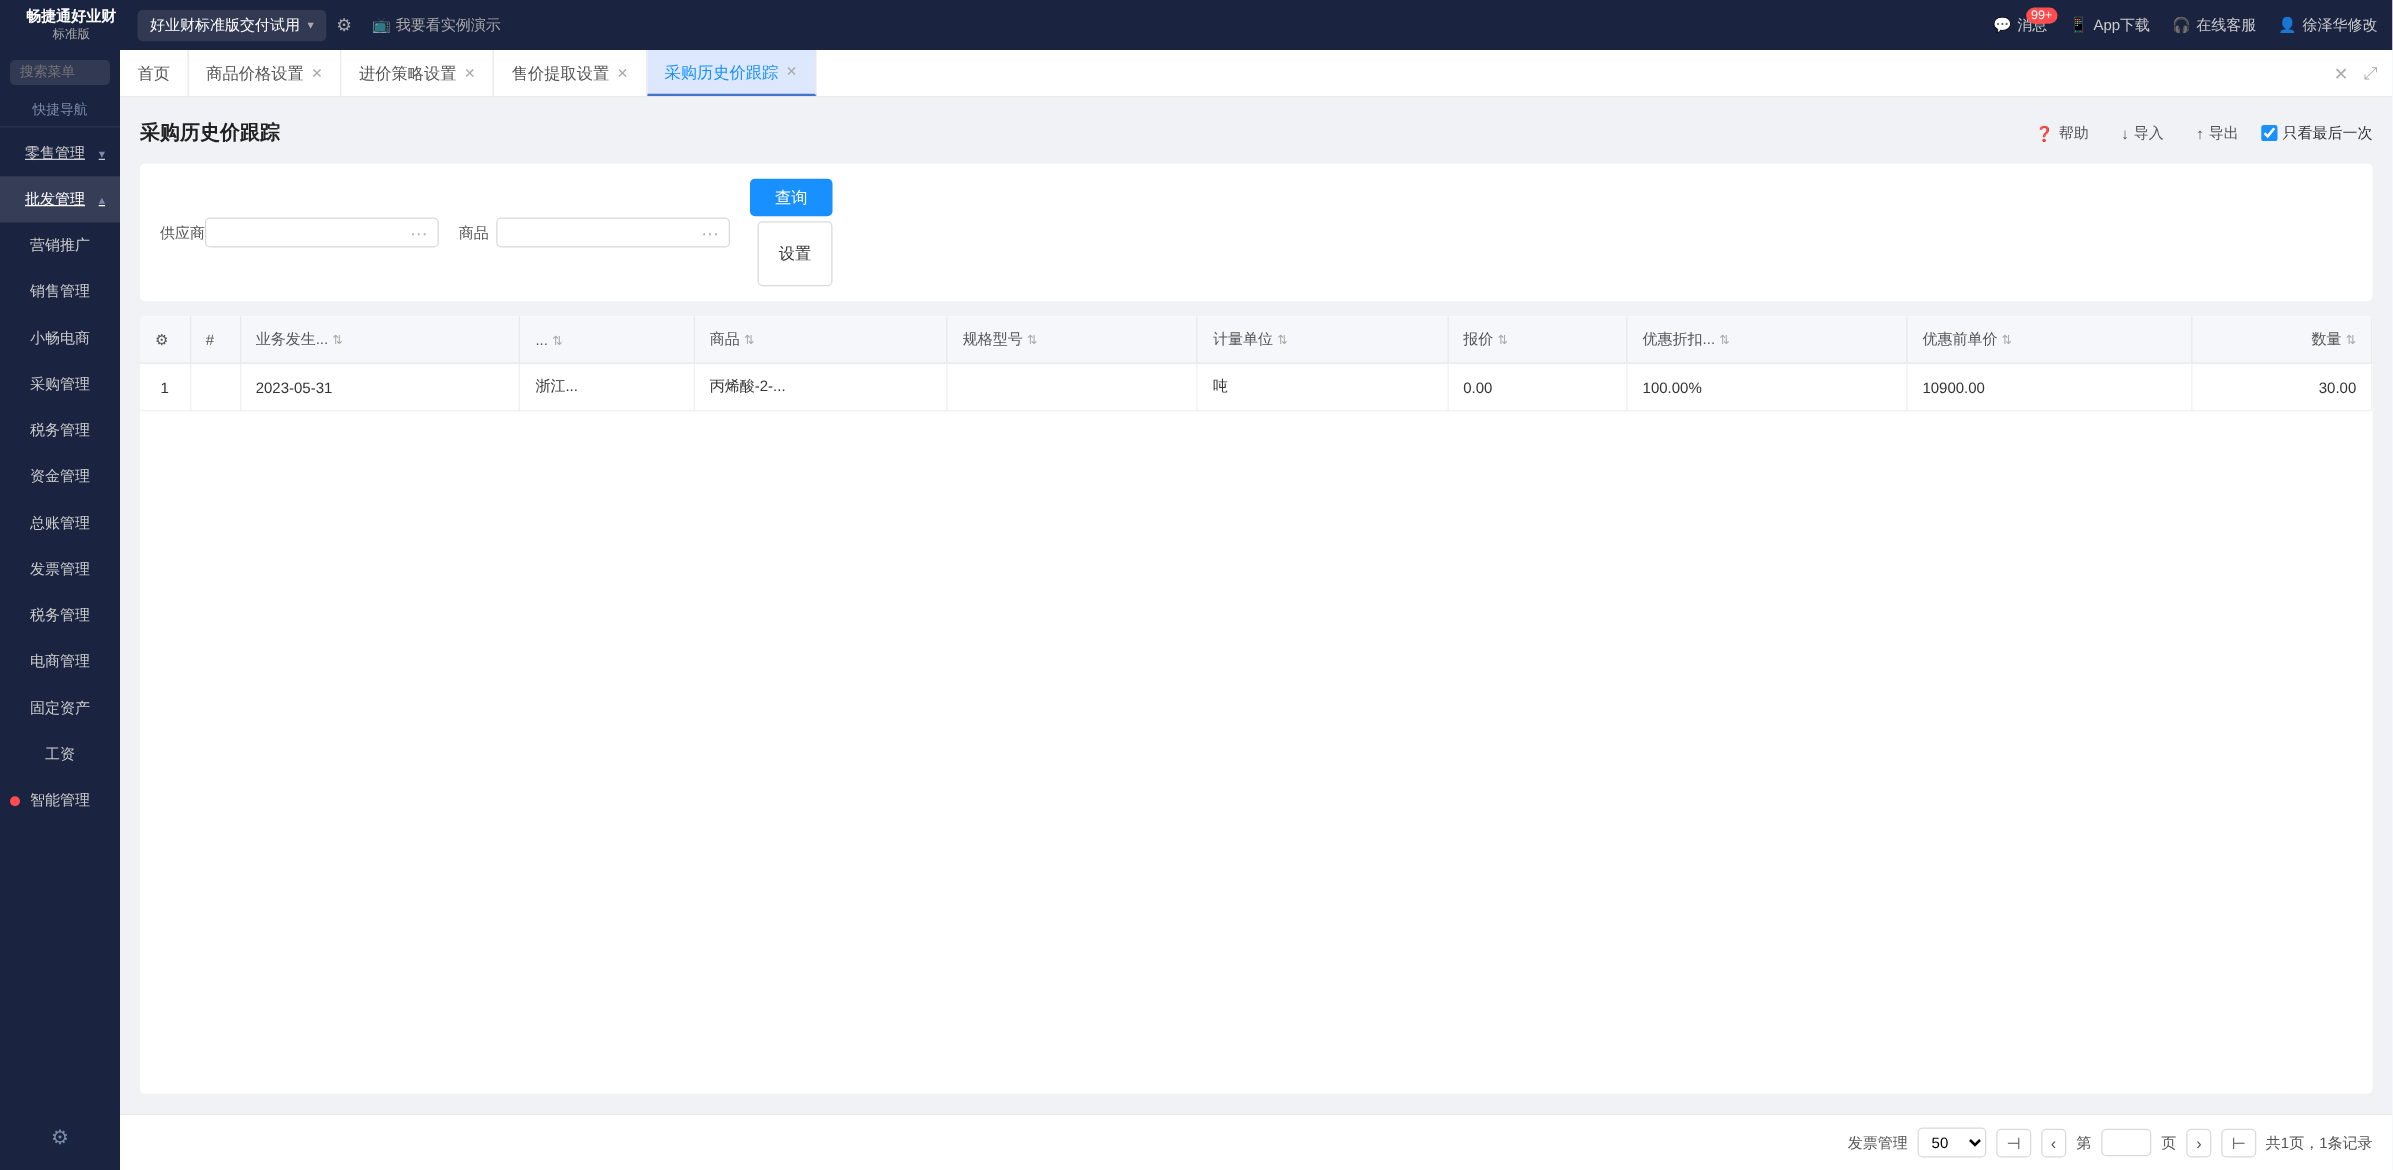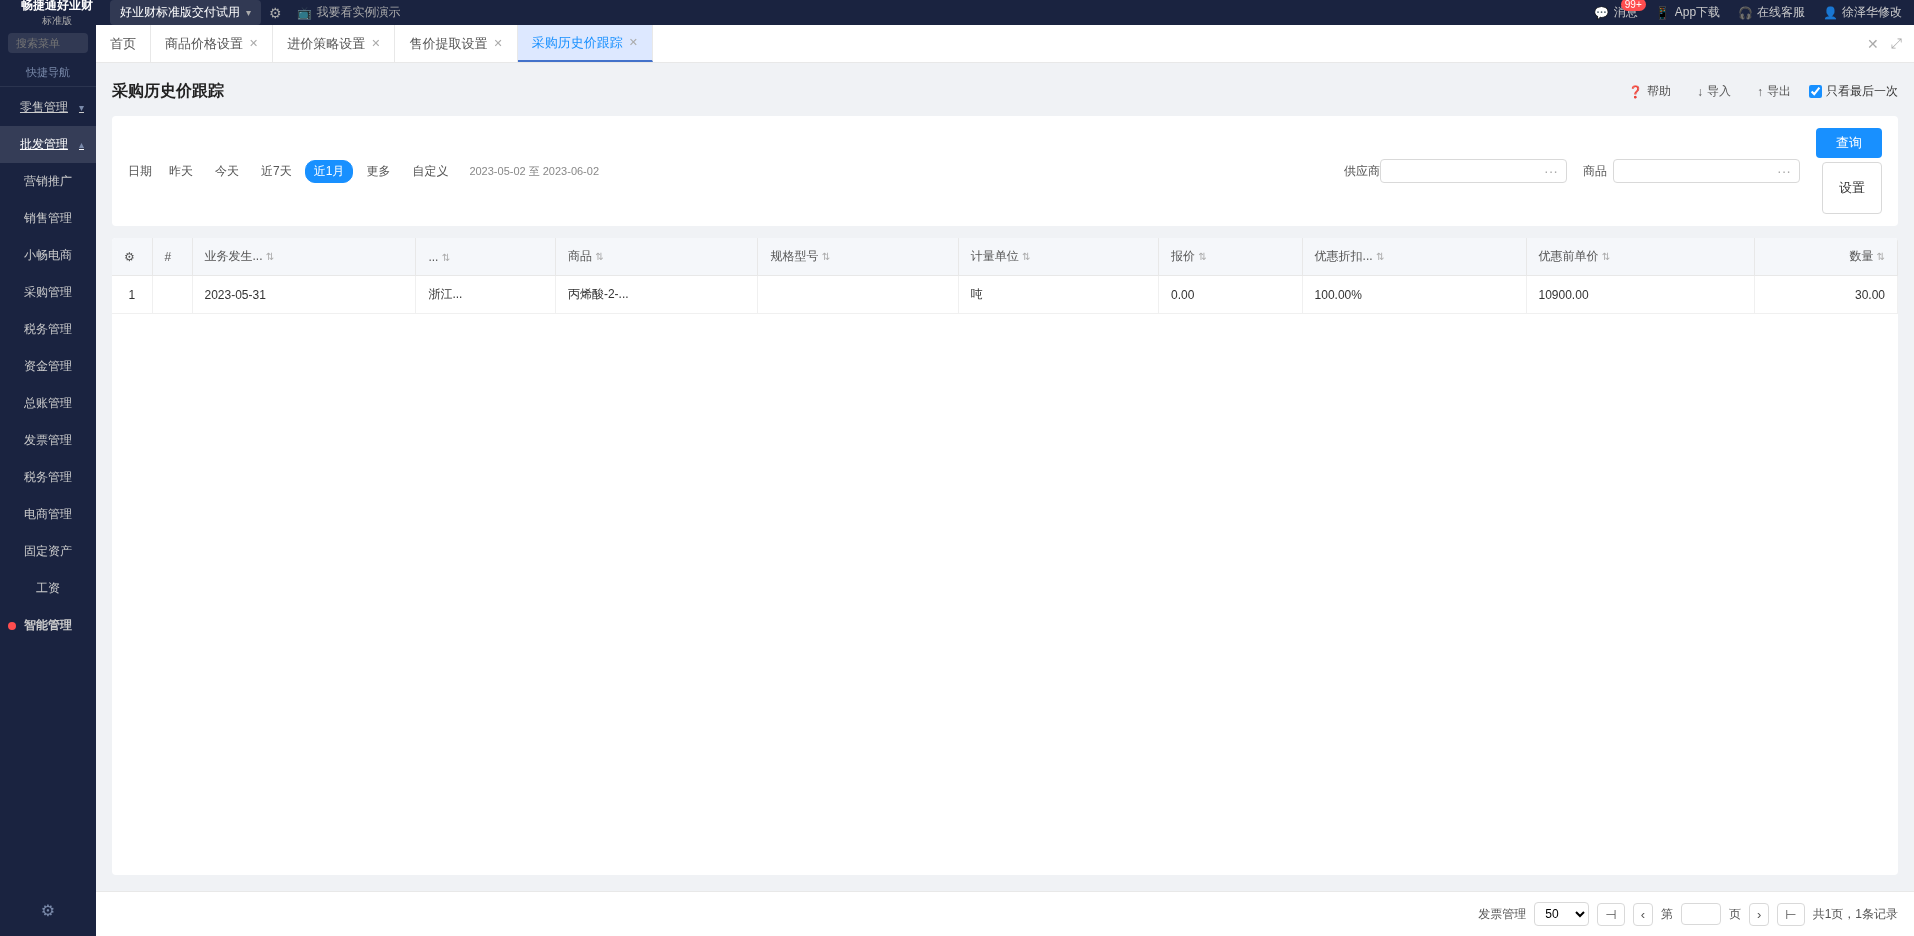--- a/index.html
+++ b/index.html
@@ -1,20 +1,20 @@
 <!DOCTYPE html>
 <html><head>
   <meta charset="utf-8">
   <style>
     * { box-sizing: border-box; margin: 0; padding: 0; }
     body { font-family: "Microsoft YaHei", Arial, sans-serif; font-size: 13px; background: #f0f2f5; color: #333; display: flex; flex-direction: column; height: 100vh; overflow: hidden; }
 
     
     .top-header {
-      height: 25px;
+      height: 40px;
       background: #1a2340;
       display: flex;
       align-items: center;
       padding: 0 12px;
       color: #fff;
       flex-shrink: 0;
     }
     .top-header .logo-area {
       display: flex; flex-direction: column; align-items: center; justify-content: center;
       width: 90px; font-size: 11px; line-height: 1.3; color: #ccc;
@@ -272,21 +272,21 @@
     </div>
     <div class="sidebar-item">
       <span>电商管理</span>
     </div>
     <div class="sidebar-item">
       <span>固定资产</span>
     </div>
     <div class="sidebar-item">
       <span>工资</span>
     </div>
-    <div class="sidebar-item" style="position:relative;font-weight:bold;">
+    <div class="sidebar-item" style="position:relative;">
       <span class="red-dot"></span>
       <span>智能管理</span>
     </div>
     <div class="sidebar-bottom">
       <span class="sidebar-gear">⚙</span>
     </div>
   </div>
 
   <div class="content-area">
 
@@ -334,32 +334,20 @@
             <span>导出</span>
           </div>
           <label class="checkbox-label">
             <input type="checkbox" checked="" style="">
             <span>只看最后一次</span>
           </label>
         </div>
       </div>
 
       <div class="filter-panel">
-        <div class="filter-row">
-          <span class="filter-label">日期</span>
-          <div class="date-options">
-            <span class="date-btn">昨天</span>
-            <span class="date-btn">今天</span>
-            <span class="date-btn">近7天</span>
-            <span class="date-btn active">近1月</span>
-            <span class="date-btn">更多</span>
-            <span class="date-btn">自定义</span>
-          </div>
-          <span class="date-range">2023-05-02 至 2023-06-02</span>
-        </div>
         <div class="filter-row" style="flex: none; gap: 0;">
           <span class="filter-label">供应商</span>
           <div class="filter-input-wrap">
             <input type="text" placeholder="" style="">
             <span class="fi-dots">···</span>
           </div>
         </div>
         <div class="filter-row" style="flex: none; gap: 6px;">
           <span class="filter-label">商品</span>
           <div class="filter-input-wrap">
@@ -404,21 +392,21 @@
                 <span class="sort-icon">⇅</span>
               </th>
               <th>
                 <span>优惠折扣...</span>
                 <span class="sort-icon">⇅</span>
               </th>
               <th>
                 <span>优惠前单价</span>
                 <span class="sort-icon">⇅</span>
               </th>
-              <th style="text-align:right;font-family:Liberation Serif, serif;">
+              <th style="text-align:right;">
                 <span>数量</span>
                 <span class="sort-icon">⇅</span>
               </th>
             </tr>
           </thead>
           <tbody>
             <tr class="table-row">
               <td style="text-align:center;">
                 <span>1</span>
               </td>

